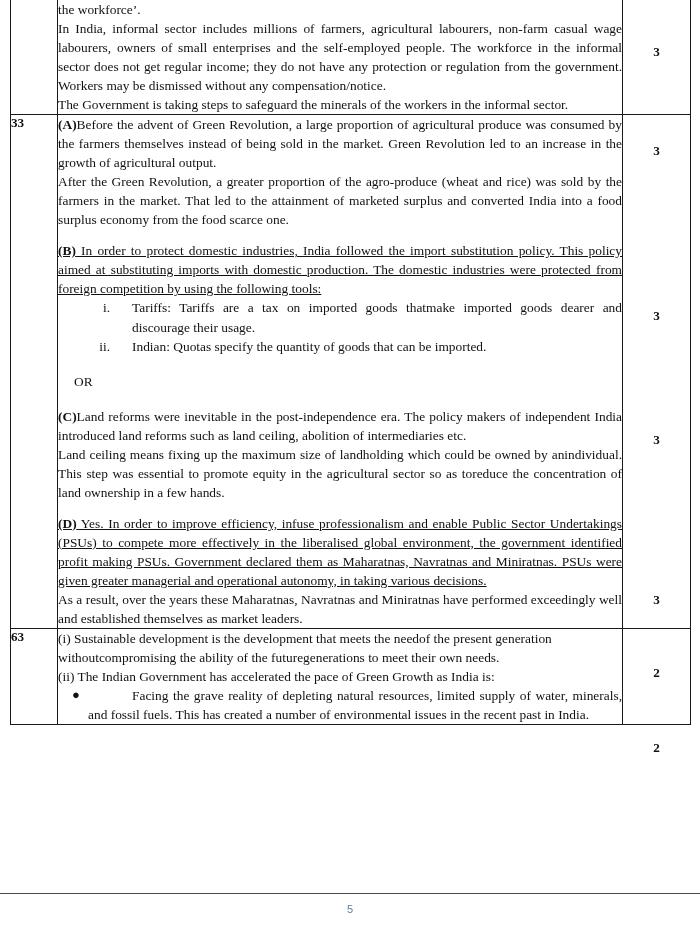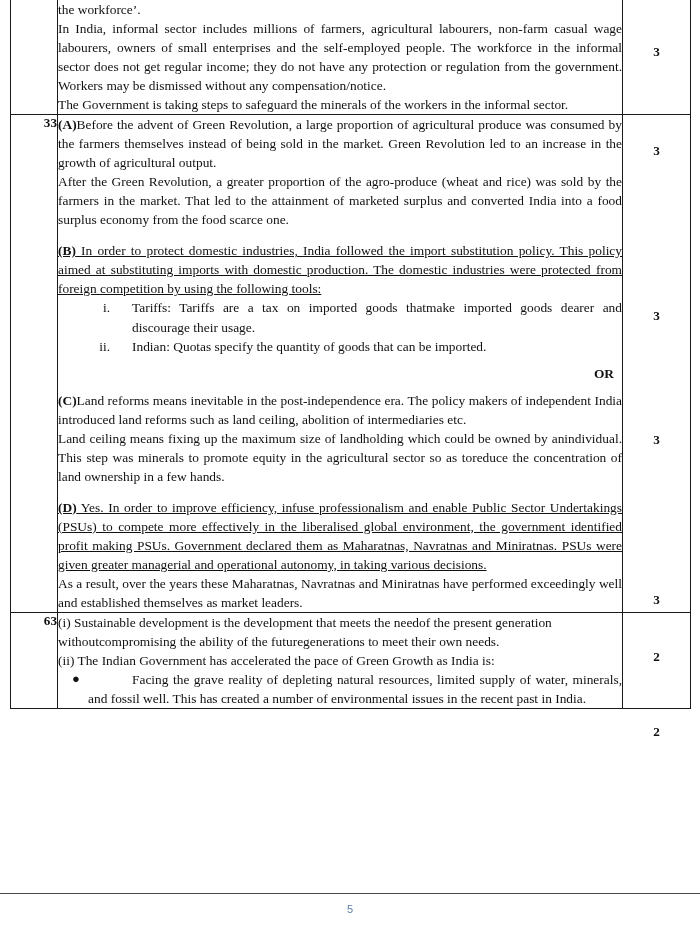--- a/index.html
+++ b/index.html
@@ -41,21 +41,21 @@
   
   .answer-table tr.clipped-row > td {
     border-top: none;
   }
 
   col.c-qno   { width: 47px; }
   col.c-body  { width: 565px; }
   col.c-marks { width: 68px; }
 
   .qno {
-    text-align: right;
+    text-align: left;
     font-weight: bold;
     font-size: 13.2px;
     padding-top: 9px;
     line-height: 1.2;
   }
 
   .marks-cell {
     position: relative;
     padding: 0;
   }
@@ -75,23 +75,23 @@
   }
 
   p.para {
     margin: 0;
     text-align: justify;
     text-justify: inter-word;
   }
   p.para.plain { text-align: left; }
   p.gap { margin-top: 12px; text-decoration: underline; }
   p.or-line {
-    margin: 8px;
-    text-align: right;
-    font-weight: bold;
+    margin: 16px;
+    text-align: left;
+    font-weight: normal;
     font-size: 13.4px;
   }
 
   .roman-list {
     margin: 0;
     padding: 0;
     list-style: none;
   }
   .roman-list li {
     position: relative;
@@ -183,42 +183,42 @@
 
           <p class="para gap"><span class="bold">(B)</span><span> In order to protect domestic industries, India followed the import substitution policy. This policy aimed at substituting imports with domestic production.  The domestic industries were protected from foreign competition by using the following tools:</span></p>
 
           <ul class="roman-list">
             <li><span class="rnum">i.</span><span>Tariffs:  Tariffs are a tax on imported goods thatmake imported goods dearer and discourage their usage.</span></li>
             <li><span class="rnum">ii.</span><span>Indian: Quotas specify the quantity of goods that can be imported.</span></li>
           </ul>
 
           <p class="or-line">OR</p>
 
-          <p class="para"><span class="bold">(C)</span><span>Land reforms means inevitable in the post-independence era. The policy makers of independent India introduced land reforms such as land ceiling, abolition of intermediaries etc.</span></p>
-          <p class="para">Land ceiling means fixing up the maximum size of landholding which could be owned by anindividual. This step was minerals to promote equity in the agricultural sector so as toreduce the concentration of land ownership in a few hands.</p>
+          <p class="para"><span class="bold">(C)</span><span>Land reforms were inevitable in the post-independence era. The policy makers of independent India introduced land reforms such as land ceiling, abolition of intermediaries etc.</span></p>
+          <p class="para">Land ceiling means fixing up the maximum size of landholding which could be owned by anindividual. This step was essential to promote equity in the agricultural sector so as toreduce the concentration of land ownership in a few hands.</p>
 
           <p class="para gap"><span class="bold">(D)</span><span> Yes. In order to improve efficiency, infuse professionalism and enable Public Sector Undertakings (PSUs) to compete more effectively in the liberalised global environment, the government identified profit making PSUs. Government declared them as Maharatnas, Navratnas and Miniratnas. PSUs were given greater managerial and operational autonomy, in taking various decisions.</span></p>
           <p class="para">As a result, over the years these Maharatnas, Navratnas and Miniratnas have performed exceedingly well and established themselves as market leaders.</p>
 
         </td>
         <td class="marks-cell">
           <div class="mark" style="top:28px">3</div>
           <div class="mark" style="top:193px">3</div>
           <div class="mark" style="top:317px">3</div>
           <div class="mark" style="top:477px">3</div>
         </td>
       </tr>
 
       <tr>
         <td class="qno">63</td>
         <td class="body-cell">
           <p class="para plain">(i)  Sustainable development is the development that meets the needof the present generation withoutcompromising the ability of the futuregenerations to meet their own needs.</p>
           <p class="para plain">(ii) The Indian Government has accelerated the pace of Green Growth as India is:</p>
           <ul class="bullet-list">
-            <li><span class="bdot">●</span><span class="bullet-indent-first"></span><span>Facing the grave reality of depleting natural resources, limited supply of water, minerals, and fossil well. This has created a number of environmental issues in the recent past in India.</span></li>
+            <li><span class="bdot">●</span><span class="bullet-indent-first"></span><span>Facing the grave reality of depleting natural resources, limited supply of water, minerals, and fossil fuels. This has created a number of environmental issues in the recent past in India.</span></li>
           </ul>
         </td>
         <td class="marks-cell">
           <div class="mark" style="top:36px">2</div>
           <div class="mark" style="top:111px">2</div>
         </td>
       </tr>
 
     </tbody>
   </table>

